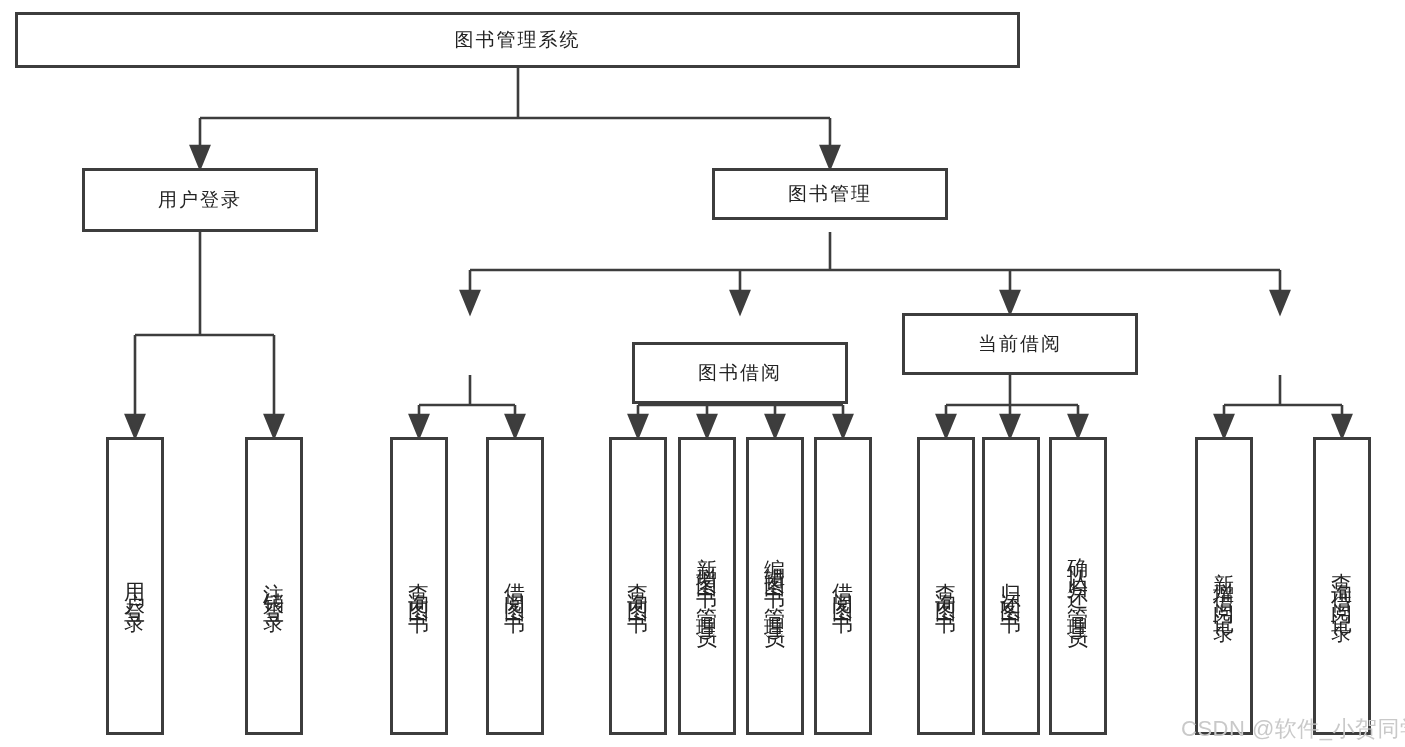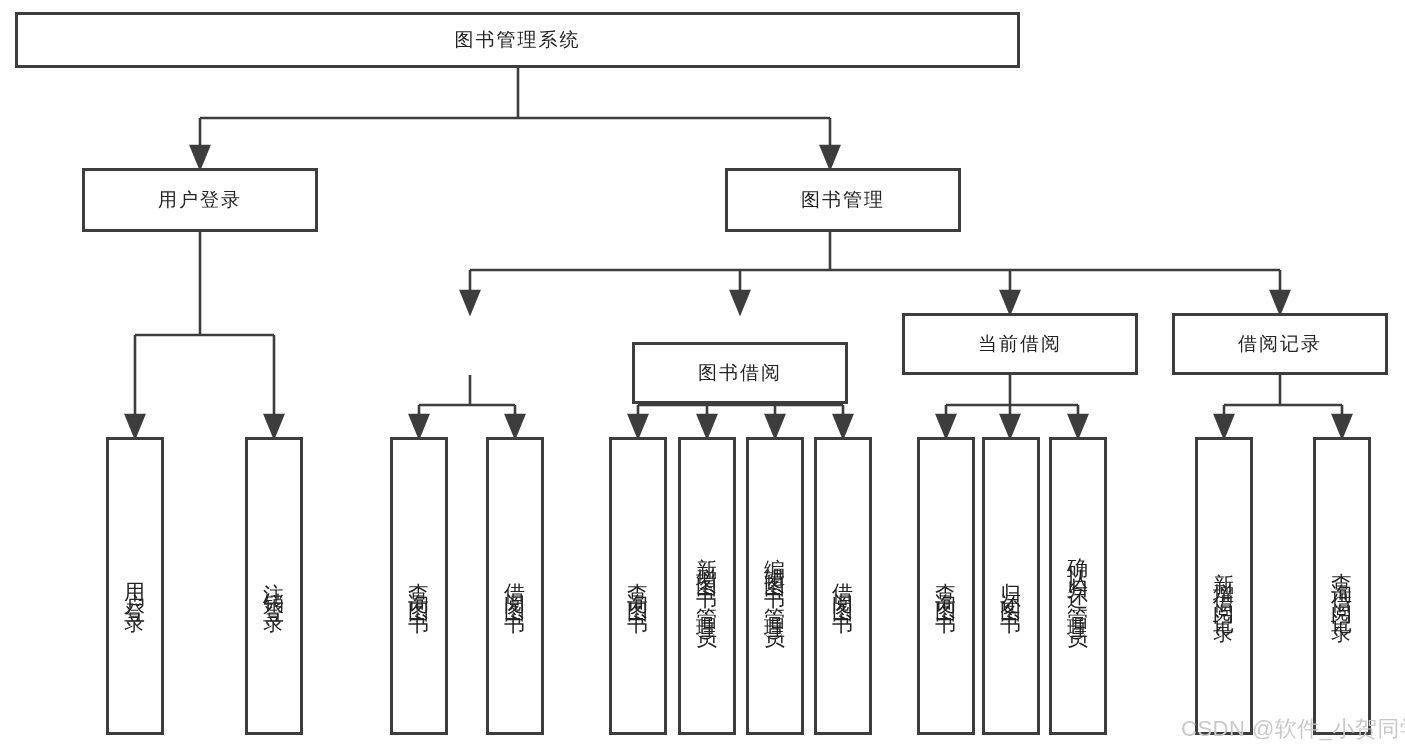--- a/index.html
+++ b/index.html
@@ -81,32 +81,29 @@
     </g>
   </svg>
 
   <div class="box hbox" style="left:15px; top:12px; width:1005px; height:56px;">
     <span>图书管理系统</span>
   </div>
 
   <div class="box hbox" style="left:82px; top:168px; width:236px; height:64px;">
     <span>用户登录</span>
   </div>
-  <div class="box hbox" style="left:712px; top:168px; width:236px; height:64px;margin-left:13px;">
+  <div class="box hbox" style="left:712px; top:168px; width:236px; height:52px;">
     <span>图书管理</span>
   </div>
 
   <div class="box hbox" style="left:632px; top:313px; width:216px; height:62px;margin-top:29px;">
     <span>图书借阅</span>
   </div>
   <div class="box hbox" style="left:902px; top:313px; width:236px; height:62px;">
     <span>当前借阅</span>
-  </div>
-  <div class="box hbox" style="left:1172px; top:313px; width:216px; height:62px;">
-    <span>借阅记录</span>
   </div>
 
   <div class="box" style="left:106px; top:437px; width:58px; height:298px;">
     <span class="leaf-label">用户登录</span>
   </div>
   <div class="box" style="left:245px; top:437px; width:58px; height:298px;">
     <span class="leaf-label">注销登录</span>
   </div>
 
   <div class="box" style="left:390px; top:437px; width:58px; height:298px;">

